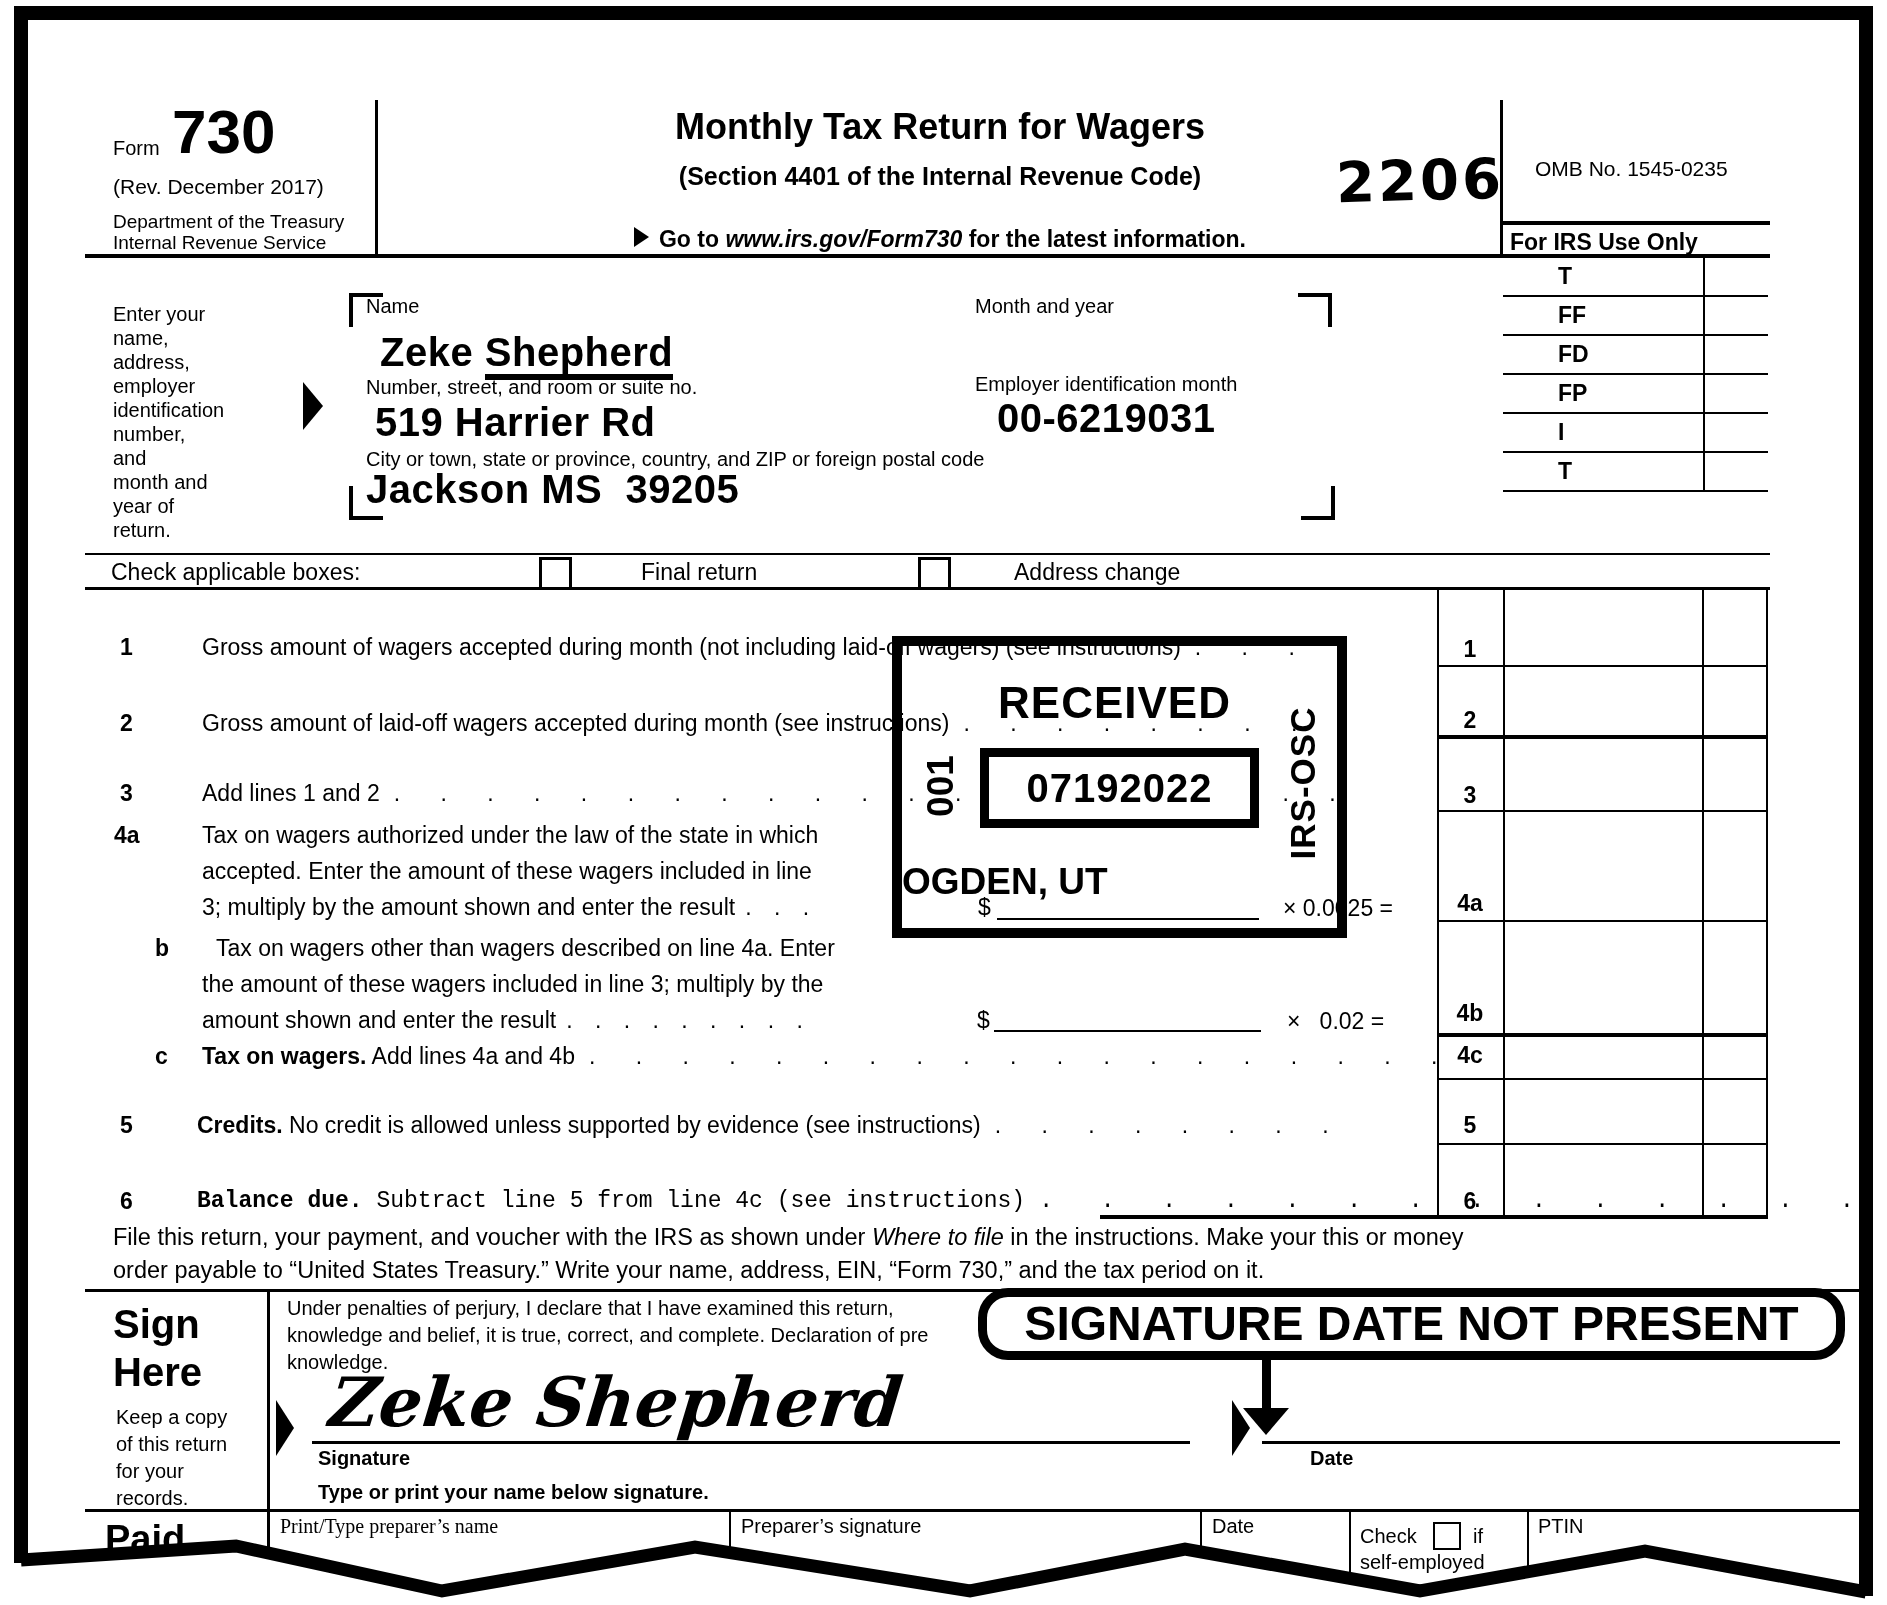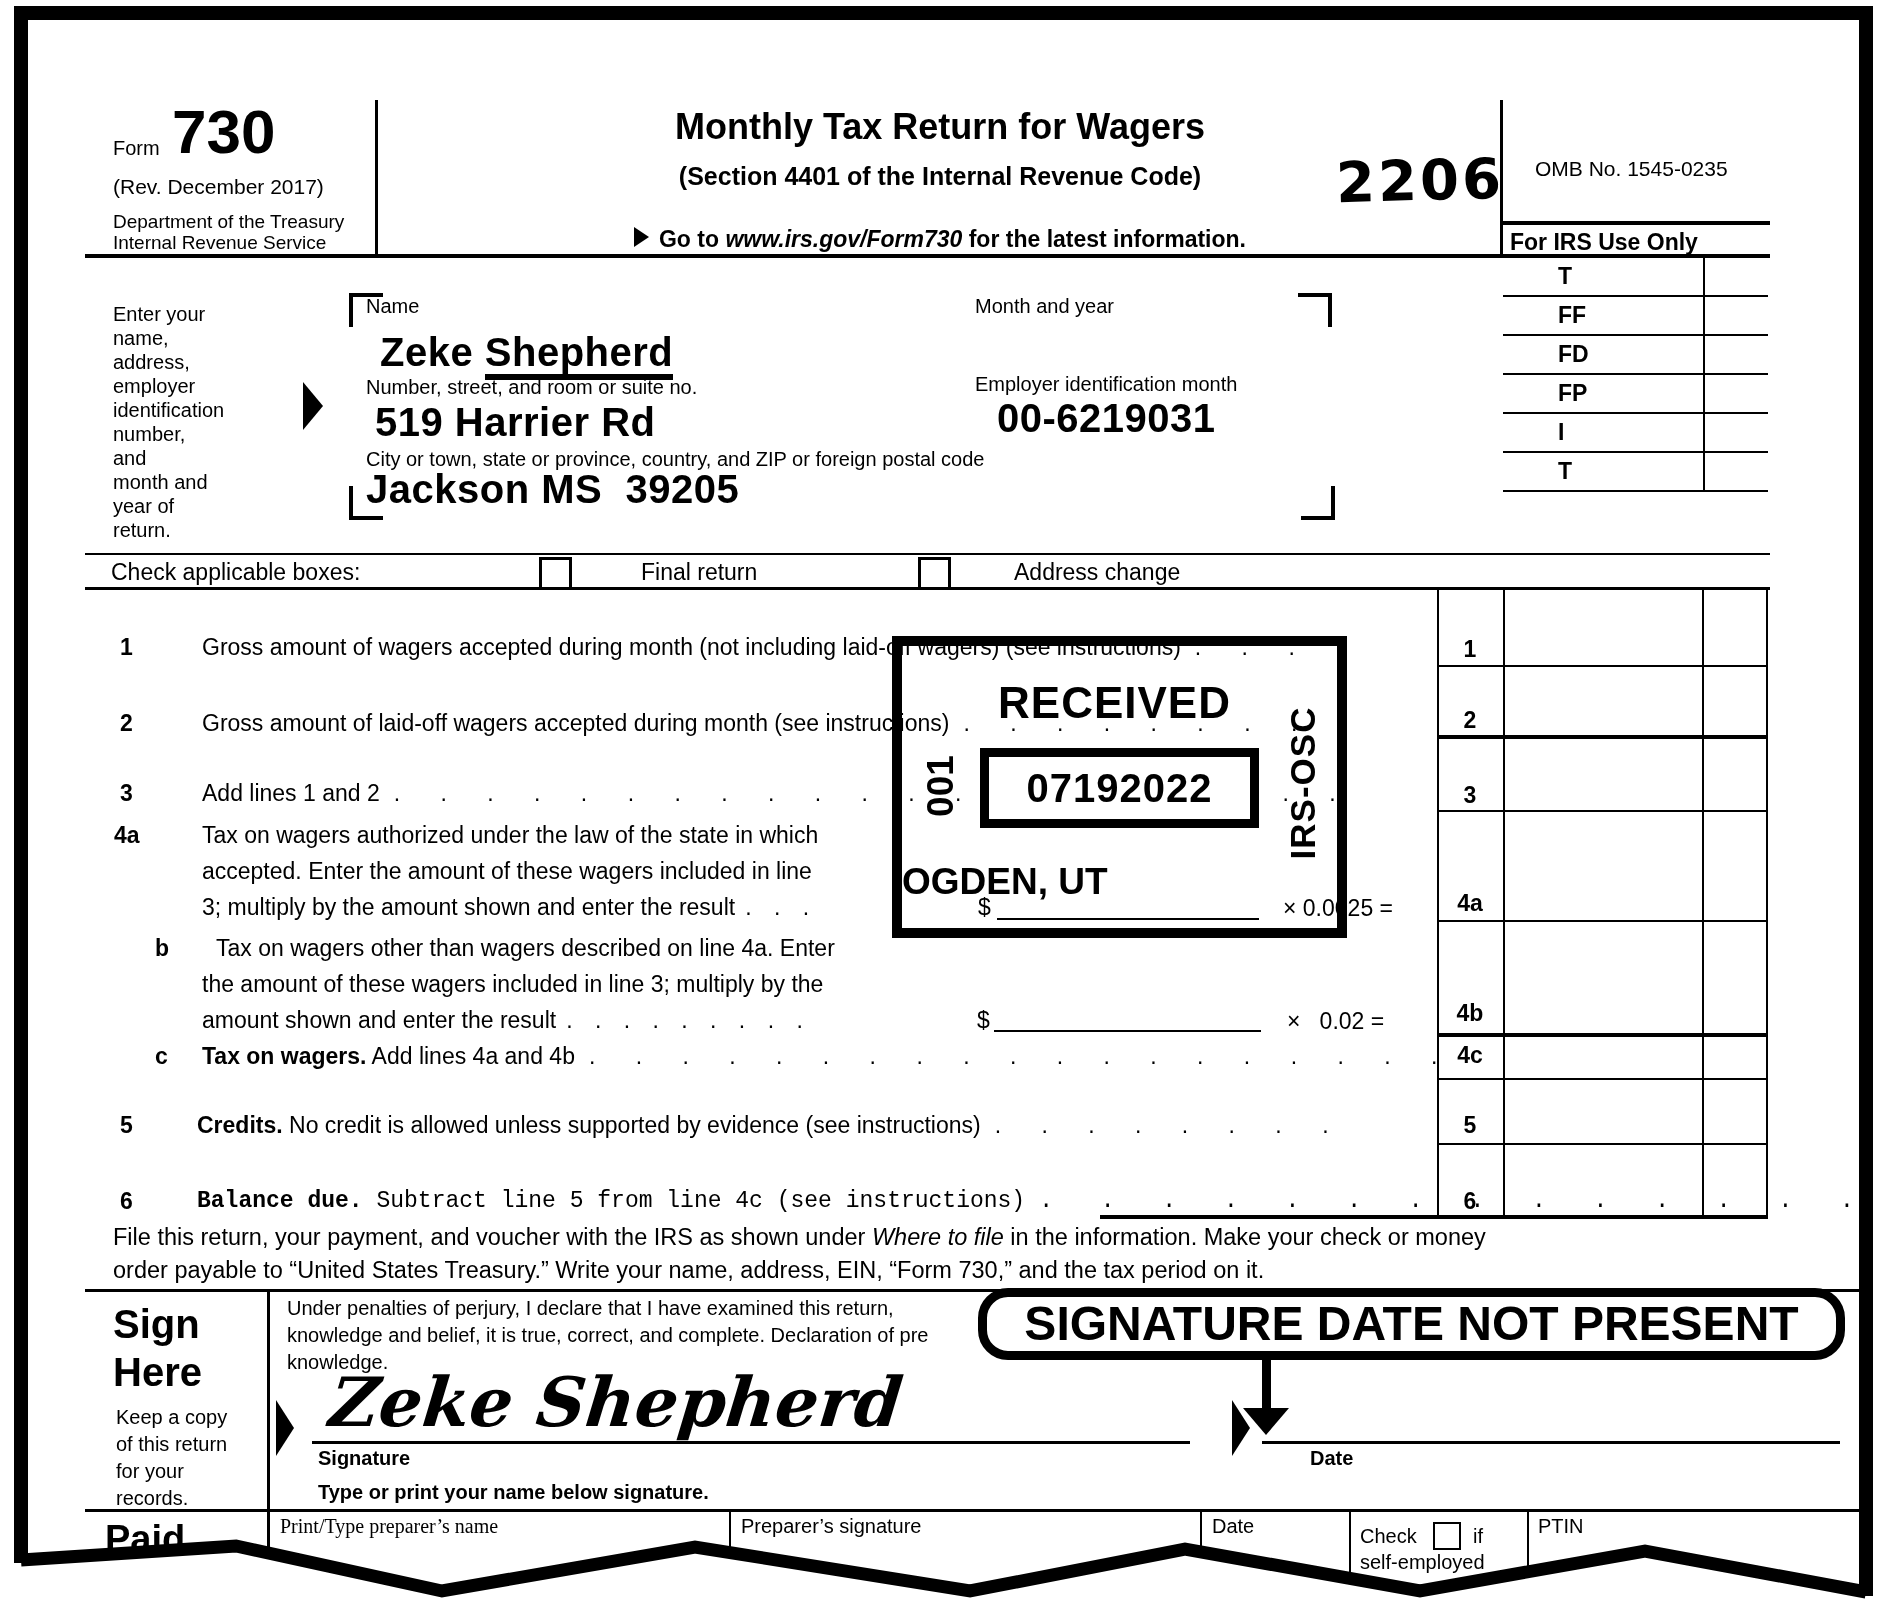--- a/index.html
+++ b/index.html
@@ -180,21 +180,21 @@
   <div class="abs" style="left:1505px;top:1145px;width:197px;height:70px;"></div>
 
   <div class="abs" style="left:892px;top:636px;width:455px;height:302px;border:10px solid #000;box-sizing:border-box;z-index:5;">
     <div class="abs" style="left:0;top:32px;width:425px;text-align:center;font-size:44px;font-weight:bold;letter-spacing:1px;">RECEIVED</div>
     <div class="stamp-rot" style="left:-18px;top:120px;width:112px;height:40px;font-size:37px;transform:rotate(-90deg);">001</div>
     <div class="abs" style="left:78px;top:102px;width:279px;height:80px;border:9px solid #000;box-sizing:border-box;background:#fff;text-align:center;line-height:62px;font-size:40px;font-weight:bold;letter-spacing:1px;">07192022</div>
     <div class="abs" style="left:0;top:215px;width:425px;font-size:37px;font-weight:bold;">OGDEN, UT</div>
     <div class="stamp-rot" style="left:311px;top:117px;width:180px;height:40px;font-size:35px;letter-spacing:1px;transform:rotate(-90deg);">IRS-OSC</div>
   </div>
 
-  <div class="body" style="left:113px;top:1224px;font-size:23.5px;"><span>File this return, your payment, and voucher with the IRS as shown under </span><i>Where to file</i><span> in the information. Make your check or money</span></div>
+  <div class="body" style="left:113px;top:1224px;font-size:23.5px;"><span>File this return, your payment, and voucher with the IRS as shown under </span><i>Where to file</i><span> in the instructions. Make your this or money</span></div>
   <div class="body" style="left:113px;top:1257px;font-size:23.5px;">order  payable to “United States Treasury.” Write your name, address, EIN, “Form 730,” and the tax period on it.</div>
 
   <div class="hl" style="left:85px;top:1289px;width:1774px;height:3px;"></div>
   <div class="vl" style="left:267px;top:1292px;width:3px;height:219px;"></div>
   <div class="abs" style="left:113px;top:1300px;font-size:40px;font-weight:bold;line-height:48px;">
     <div>Sign</div>
     <div>Here</div>
   </div>
   <div class="abs" style="left:116px;top:1404px;font-size:20px;line-height:27px;">
     <div>Keep a copy</div>

